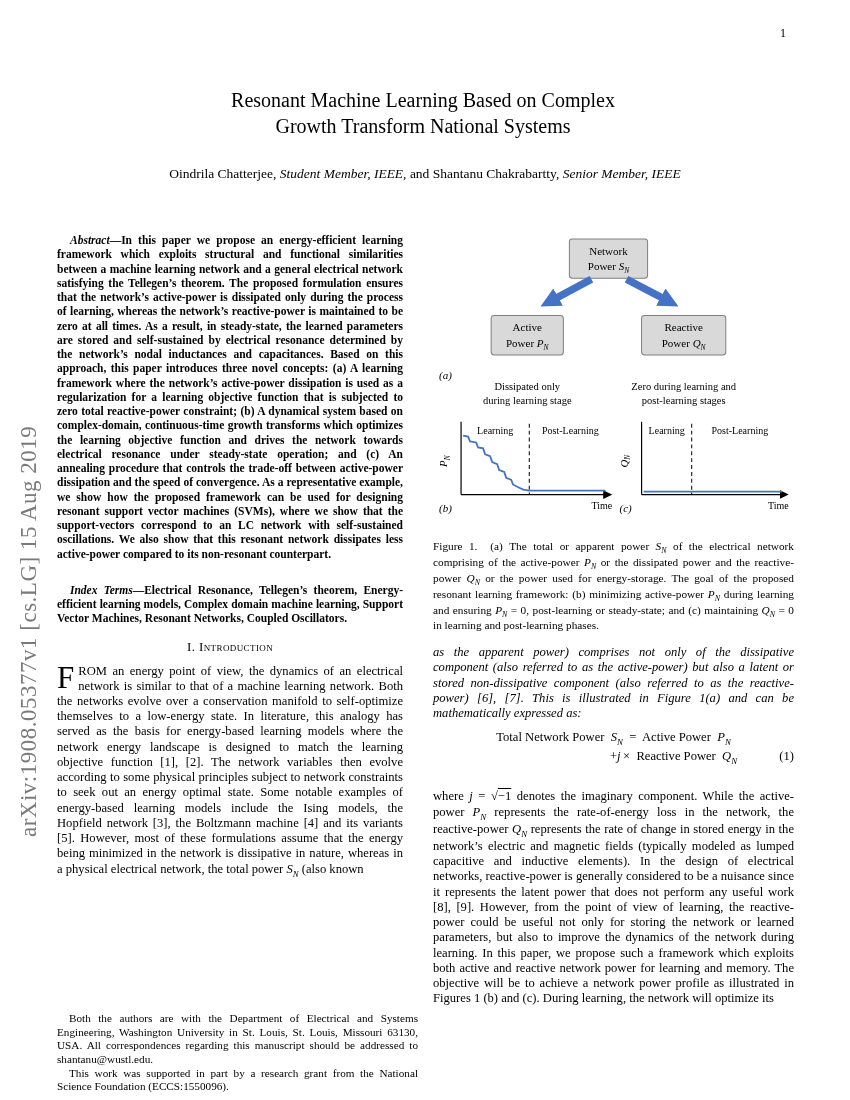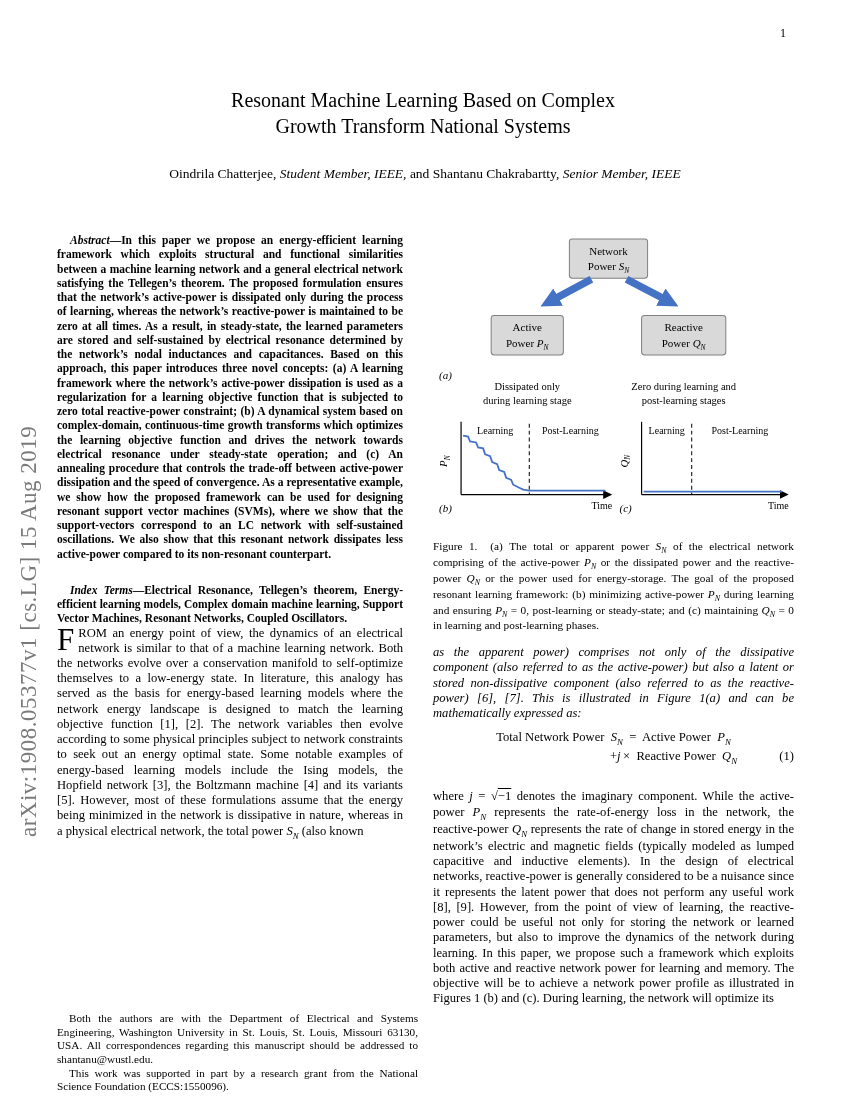--- a/index.html
+++ b/index.html
@@ -69,20 +69,21 @@
 
   <h1 class="title"><span>Resonant Machine Learning Based on Complex</span><br><span>Growth Transform National Systems</span></h1>
 
   <div class="authors">Oindrila Chatterjee, <i>Student Member, IEEE,</i> and Shantanu Chakrabartty, <i>Senior Member, IEEE</i></div>
 
   <div class="columns">
 
     <div class="col">
       <p class="abstract"><i>Abstract</i>—In this paper we propose an energy-efficient learning framework which exploits structural and functional similarities between a machine learning network and a general electrical network satisfying the Tellegen’s theorem. The proposed formulation ensures that the network’s active-power is dissipated only during the process of learning, whereas the network’s reactive-power is maintained to be zero at all times. As a result, in steady-state, the learned parameters are stored and self-sustained by electrical resonance determined by the network’s nodal inductances and capacitances. Based on this approach, this paper introduces three novel concepts: (a) A learning framework where the network’s active-power dissipation is used as a regularization for a learning objective function that is subjected to zero total reactive-power constraint; (b) A dynamical system based on complex-domain, continuous-time growth transforms which optimizes the learning objective function and drives the network towards electrical resonance under steady-state operation; and (c) An annealing procedure that controls the trade-off between active-power dissipation and the speed of convergence. As a representative example, we show how the proposed framework can be used for designing resonant support vector machines (SVMs), where we show that the support-vectors correspond to an LC network with self-sustained oscillations. We also show that this resonant network dissipates less active-power compared to its non-resonant counterpart.</p>
       <p class="index-terms"><i>Index Terms</i>—Electrical Resonance, Tellegen’s theorem, Energy-efficient learning models, Complex domain machine learning, Support Vector Machines, Resonant Networks, Coupled Oscillators.</p>
+      <h2 class="section-heading">I. Introduction</h2>
       <p class="body-par first"><span class="dropcap">F</span><span>ROM an energy point of view, the dynamics of an electrical network is similar to that of a machine learning network. Both the networks evolve over a conservation manifold to self-optimize themselves to a low-energy state. In literature, this analogy has served as the basis for energy-based learning models where the network energy landscape is designed to match the learning objective function [1], [2]. The network variables then evolve according to some physical principles subject to network constraints to seek out an energy optimal state. Some notable examples of energy-based learning models include the Ising models, the Hopfield network [3], the Boltzmann machine [4] and its variants [5]. However, most of these formulations assume that the energy being minimized in the network is dissipative in nature, whereas in a physical electrical network, the total power <i>S</i><sub><i>N</i></sub> (also known</span></p>
     </div>
 
     <div class="col">
 
       <figure class="figure-block" style="margin:0;">
         <svg width="361" height="295" viewBox="0 0 360 300" preserveAspectRatio="none">
           <defs>
             <marker id="blueArrow" viewBox="0 0 10 10" refX="5" refY="5" markerUnits="userSpaceOnUse" markerWidth="20" markerHeight="20" orient="auto">
               <path d="M0,0 L10,5 L0,10 z" fill="#4472c4"></path>

